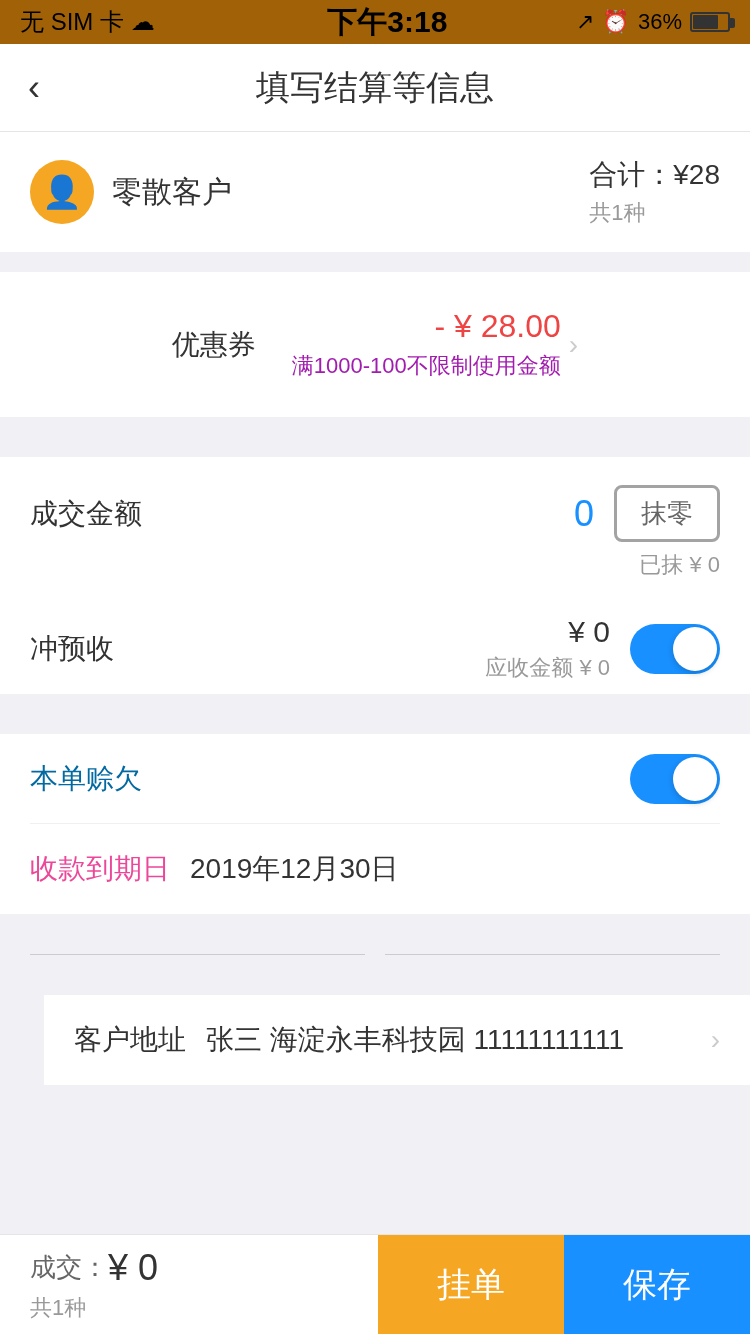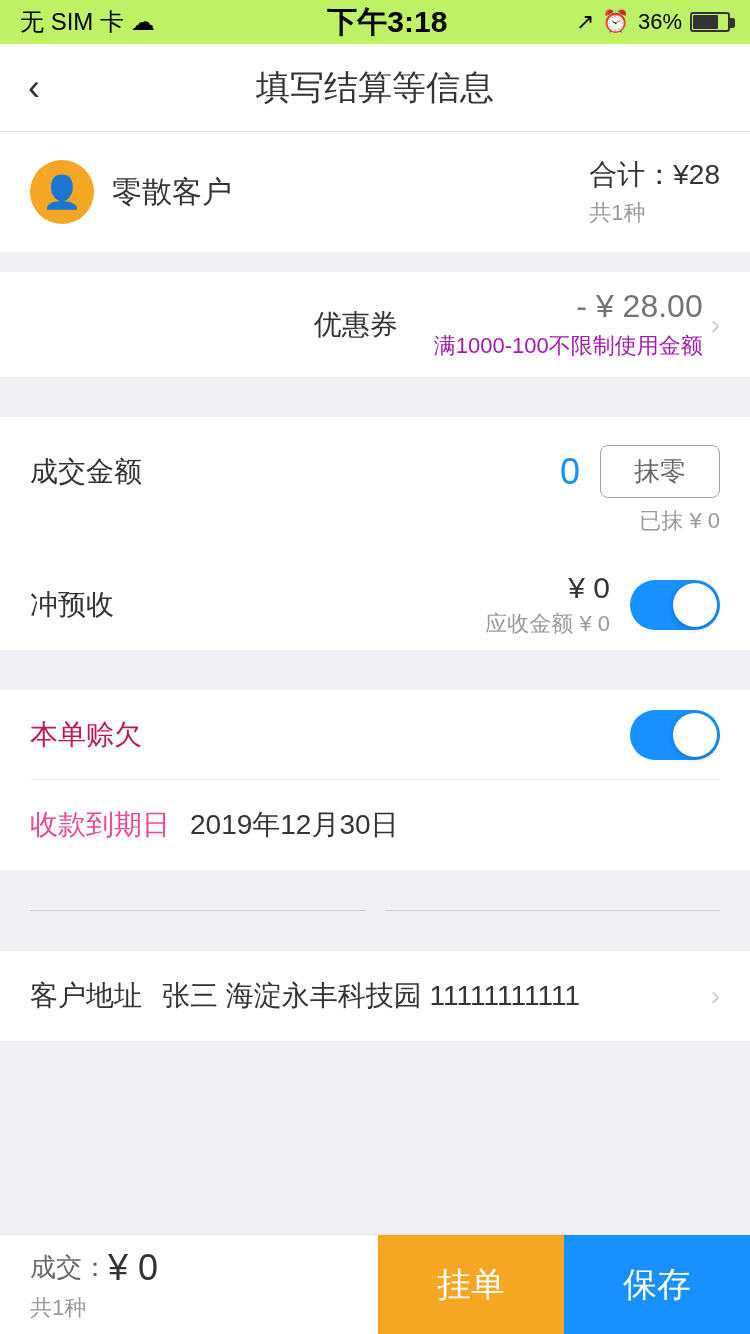--- a/index.html
+++ b/index.html
@@ -10,21 +10,21 @@
       width: 750px;
       min-height: 1334px;
       overflow-x: hidden;
       font-size: 28px;
     }
 
     
     .status-bar {
       width: 750px;
       height: 44px;
-      background: #bef264;
+      background: #a16207;
       display: flex;
       align-items: center;
       justify-content: space-between;
       padding: 0 20px;
       font-size: 24px;
       font-weight: 500;
     }
     .status-left { display: flex; align-items: center; gap: 10px; }
     .status-center { font-size: 30px; font-weight: 600; margin-left: 44px; }
     .status-right { display: flex; align-items: center; gap: 8px; font-size: 22px; }
@@ -92,29 +92,29 @@
       background: #f0f0f5;
     }
 
     
     .form-section {
       background: #fff;
     }
     .form-row {
       display: flex;
       align-items: center;
-      justify-content: flex-end;
-      padding: 16px 30px;
+      justify-content: center;
+      padding: 36px 30px;
       border-bottom: 1px solid #f0f0f0;
       min-height: 90px;
     }
     .form-row:last-child { border-bottom: none; }
     .form-label { font-size: 28px; color: #333; min-width: 120px; }
     .coupon-right { display: flex; flex-direction: column; align-items: flex-end; gap: 6px; }
-    .coupon-discount { font-size: 32px; color: #737373; font-weight: 500; }
+    .coupon-discount { font-size: 32px; color: #ef4444; font-weight: 500; }
     .coupon-desc { font-size: 22px; color: #a21caf; }
     .coupon-arrow { font-size: 28px; color: #ccc; margin-left: 8px; }
 
     
     .amount-section {
       background: #fff;
       margin-top: 20px;
     }
     .amount-row {
       display: flex;
@@ -127,23 +127,23 @@
     .amount-input {
       font-size: 36px;
       color: #1890ff;
       font-weight: 400;
       border: none;
       outline: none;
       text-align: right;
       width: 80px;
     }
     .round-zero-btn {
-      border: 1px solid #a3a3a3;
+      border: 3px solid #a3a3a3;
       border-radius: 8px;
-      padding: 8px 33px;
+      padding: 8px 24px;
       font-size: 26px;
       color: #666;
       background: #fff;
       cursor: pointer;
     }
     .amount-sub {
       display: flex;
       justify-content: flex-end;
       padding: 8px 30px 24px 30px;
       font-size: 22px;
@@ -186,21 +186,21 @@
       margin-top: 20px;
       padding: 0 30px;
     }
     .debt-row {
       display: flex;
       align-items: center;
       justify-content: space-between;
       min-height: 90px;
       border-bottom: 1px solid #f0f0f0;
     }
-    .debt-label { font-size: 28px; color: #be185d; }
+    .debt-label { font-size: 28px; color: #0369a1; }
 
     
     .due-row {
       display: flex;
       align-items: center;
       min-height: 90px;
       gap: 20px;
     }
     .due-label { font-size: 28px; color: #ec4899; }
     .due-value { font-size: 28px; color: #333; }
@@ -222,20 +222,21 @@
       height: 1px;
       background: #ccc;
     }
     .logistics-label { font-size: 26px; color: #aaa; }
 
     
     .address-section {
       background: #fff;
       margin-top: 20px;
       padding: 0 30px;
+      margin-left: 44px;
     }
     .address-row {
       display: flex;
       align-items: center;
       min-height: 90px;
       justify-content: space-between;
     }
     .address-left { display: flex; align-items: center; gap: 20px; }
     .address-label { font-size: 28px; color: #333; flex-shrink: 0; }
     .address-value { font-size: 28px; color: #333; }

